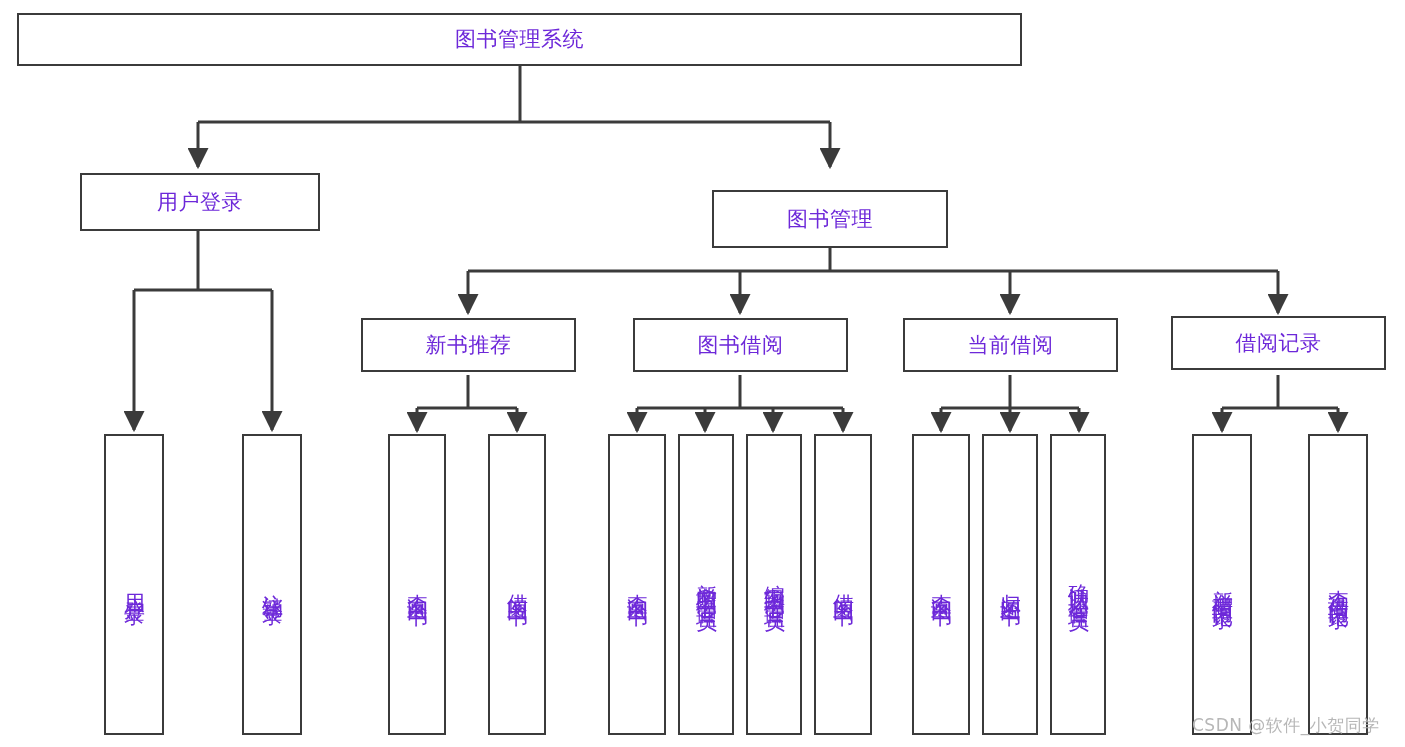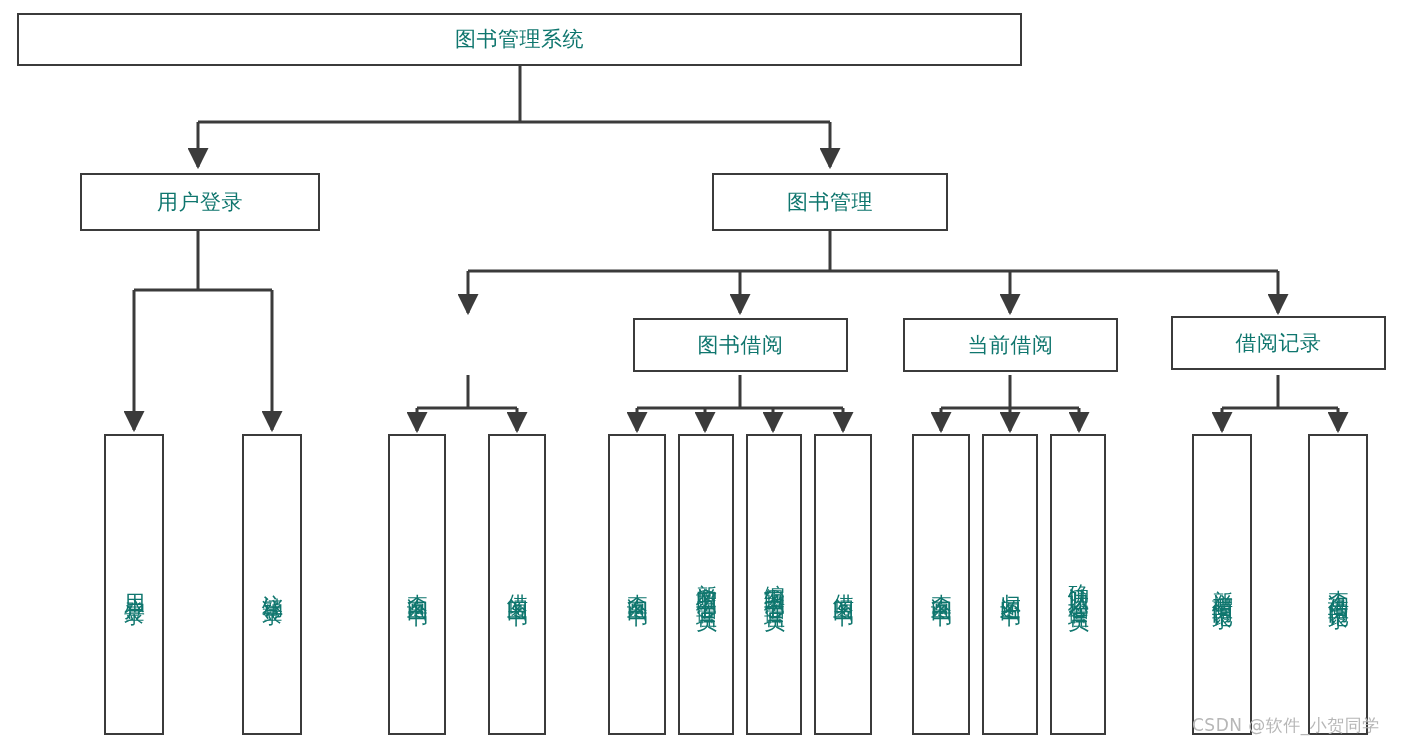--- a/index.html
+++ b/index.html
@@ -33,21 +33,21 @@
     border: 2px solid #3b3b3b;
     display: flex;
     align-items: center;
     justify-content: center;
     color: #262626;
   }
   .node-label {
     display: block;
     text-align: left;
     line-height: 1.18;
-    color: #0f766e;
+    color: #6d28d9;
     letter-spacing: 0.5px;
   }
   .node.horizontal .node-label {
     font-size: 21px;
     white-space: nowrap;
   }
   .node.vertical {
     align-items: center;
     justify-content: center;
     padding: 6px 0;
@@ -124,24 +124,27 @@
     </g>
   </svg>
 
   <div class="node horizontal" style="left:17px; top:13px; width:1005px; height:53px;">
     <span class="node-label">图书管理系统</span>
   </div>
 
   <div class="node horizontal" style="left:80px; top:173px; width:240px; height:58px;">
     <span class="node-label">用户登录</span>
   </div>
-  <div class="node horizontal" style="left:712px; top:173px; width:236px; height:58px;">
+  <div class="node horizontal" style="left:712px; top:190px; width:236px; height:58px;">
     <span class="node-label">图书管理</span>
   </div>
 
+  <div class="node horizontal" style="left:361px; top:318px; width:215px; height:54px;">
+    <span class="node-label">新书推荐</span>
+  </div>
   <div class="node horizontal" style="left:903px; top:318px; width:215px; height:54px;">
     <span class="node-label">当前借阅</span>
   </div>
   <div class="node horizontal" style="left:633px; top:318px; width:215px; height:54px;">
     <span class="node-label">图书借阅</span>
   </div>
   <div class="node horizontal" style="left:1171px; top:316px; width:215px; height:54px;">
     <span class="node-label">借阅记录</span>
   </div>
 

